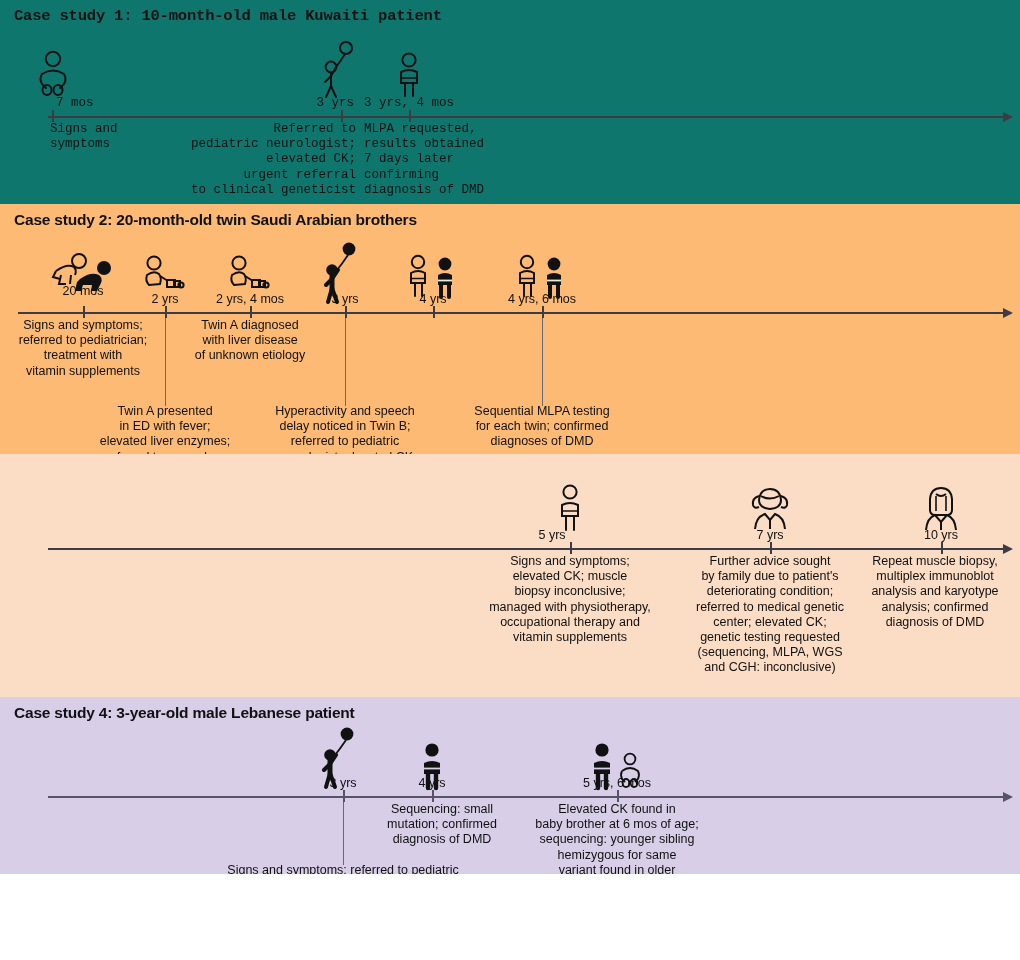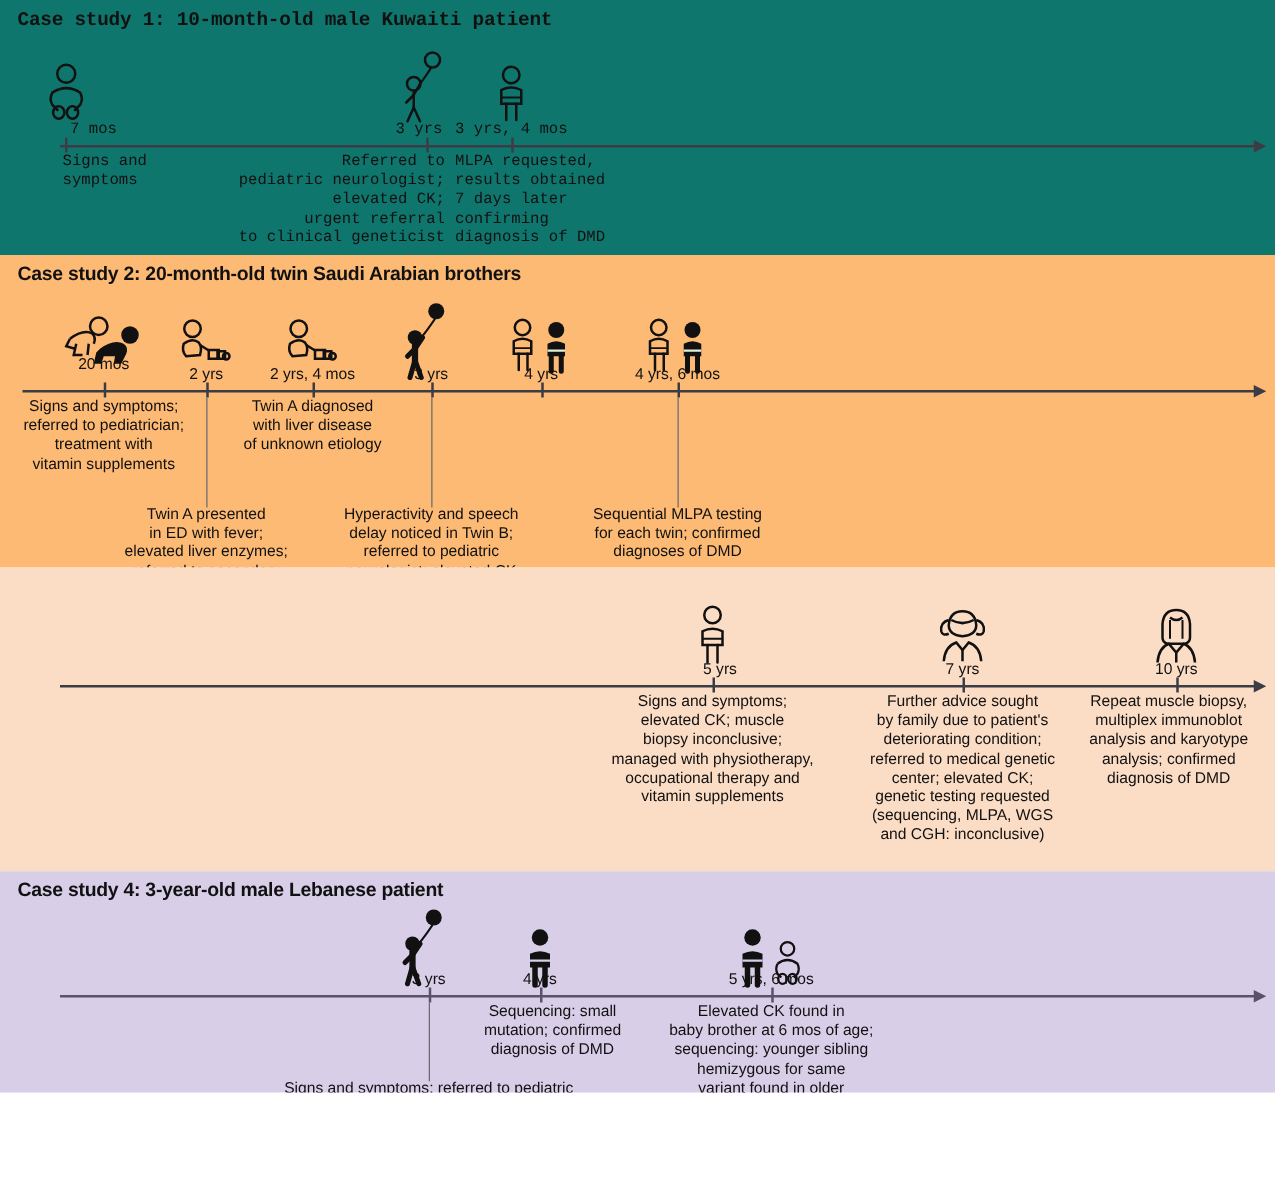--- a/index.html
+++ b/index.html
@@ -240,21 +240,21 @@
 
   <div class="icon" style="left:570px; top:30px;">
     <svg width="30" height="48" viewBox="0 0 30 48">
       <circle cx="15" cy="8" r="6.6" fill="none" stroke="#111" stroke-width="2"></circle>
       <path d="M7 21 Q15 17 23 21 L23 32 L7 32 Z" fill="none" stroke="#111" stroke-width="2"></path>
       <path d="M7 27 L23 27" stroke="#111" stroke-width="1.5"></path>
       <path d="M11 32 L11 46 M19 32 L19 46" stroke="#111" stroke-width="2" stroke-linecap="round"></path>
     </svg>
   </div>
   <div class="tick" style="left:570px; top:88px; height:12px;"></div>
-  <div class="tlabel" style="left:576px; top:74px;">5 yrs</div>
+  <div class="tlabel" style="left:552px; top:74px;">5 yrs</div>
   <div class="note" style="left:570px; top:100px; width:215px;">Signs and symptoms;
 elevated CK; muscle
 biopsy inconclusive;
 managed with physiotherapy,
 occupational therapy and
 vitamin supplements</div>
 
   <div class="icon" style="left:770px; top:30px;">
     <svg width="46" height="48" viewBox="0 0 46 48">
       <g fill="none" stroke="#111" stroke-width="2">

